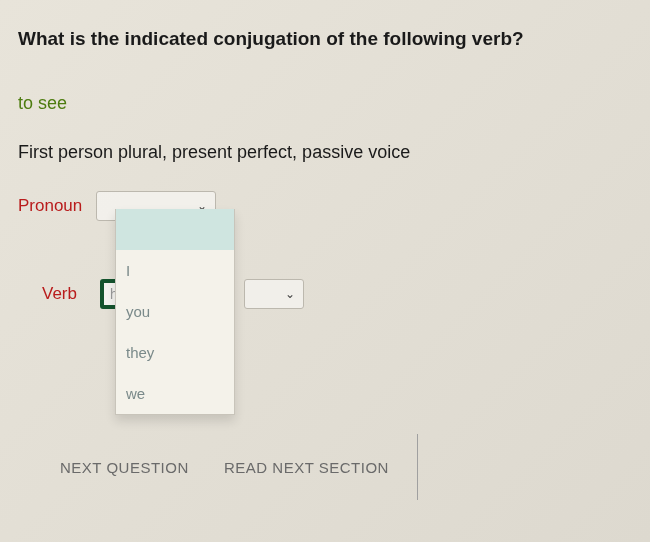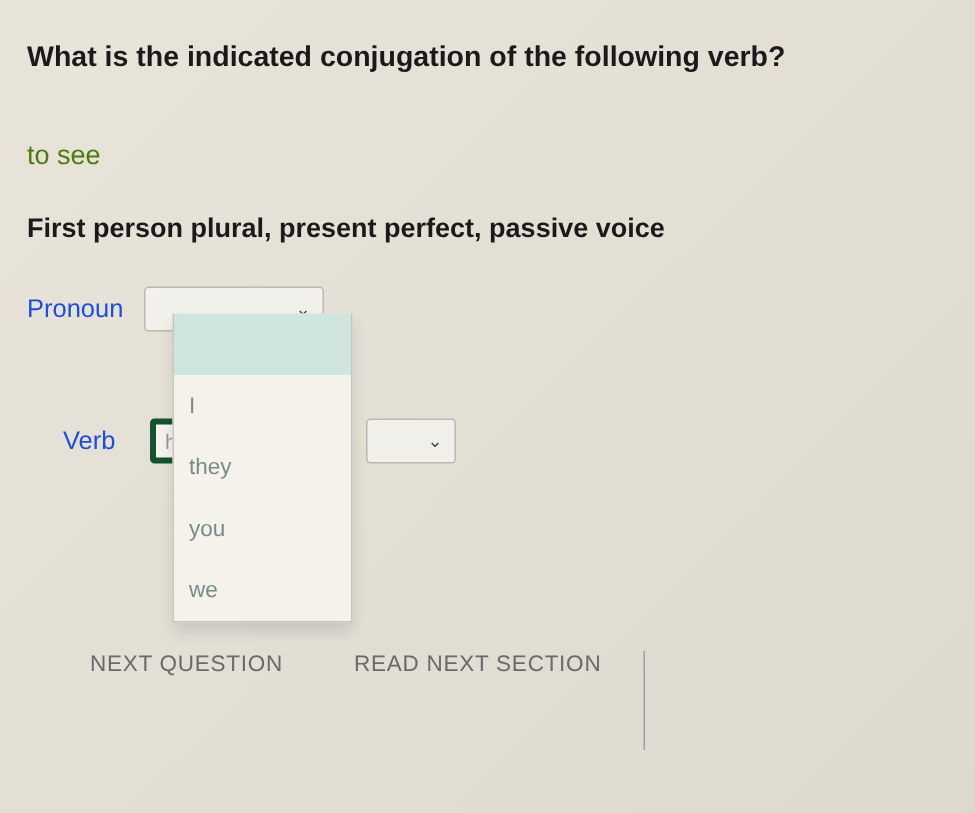--- a/index.html
+++ b/index.html
@@ -24,40 +24,40 @@
       margin-bottom: 43px;
     }
     .verb-infinitive {
       font-size: 18px;
       font-weight: normal;
       color: #4d7c0f;
       margin-bottom: 28px;
     }
     .conjugation-desc {
       font-size: 18px;
-      font-weight: bold;
+      font-weight: normal;
       color: #1a1a1a;
       margin-bottom: 28px;
       margin-top: 22px;
     }
     .form-row {
       display: flex;
       align-items: center;
       margin-bottom: 58px;
       font-size: 17px;
       color: #333;
     }
     .form-row.verb-row {
       margin-bottom: 40px;
       margin-left: 24px;
     }
     .form-label {
       width: 78px;
       font-size: 17px;
-      color: #1d4ed8;
+      color: #b91c1c;
     }
     .verb-label {
       width: 58px;
     }
     .select-wrap {
       position: relative;
       display: inline-block;
     }
     .select-box {
       width: 120px;
@@ -111,35 +111,36 @@
     }
     .dropdown-item.highlighted {
       background: #cfe5e0;
     }
     .bottom-actions {
       position: absolute;
       bottom: 42px;
       left: 0;
       right: 0;
       display: flex;
+      align-items: center;
       padding: 0 18px;
     }
     .action-link {
       font-size: 15px;
       color: #6a6a6a;
       letter-spacing: 0.5px;
       cursor: pointer;
       text-transform: uppercase;
     }
     .action-next {
       margin-left: 42px;
       width: 160px;
     }
     .action-read {
-      margin-left: 16px;
+      margin-left: 4px;
     }
     .divider {
       width: 1px;
       height: 66px;
       background: #a0a0a0;
       margin: 0 36px 0 28px;
     }
     .action-help {
       margin-left: auto;
       color: #6a6a6a;
@@ -177,22 +178,22 @@
     <div class="select-box short">
       <span class="chevron">⌄</span>
     </div>
   </div>
 </div>
 
 <div class="pronoun-dropdown-container">
   <div class="dropdown-list" style="top:0;">
     <div class="dropdown-item highlighted">&nbsp;</div>
     <div class="dropdown-item">I</div>
+    <div class="dropdown-item">you</div>
     <div class="dropdown-item">they</div>
-    <div class="dropdown-item">you</div>
     <div class="dropdown-item">we</div>
   </div>
 </div>
 
 <div class="bottom-actions">
   <div class="action-link action-next">NEXT QUESTION</div>
   <div class="action-link action-read">READ NEXT SECTION</div>
   <div class="divider"></div>
 </div>
 

